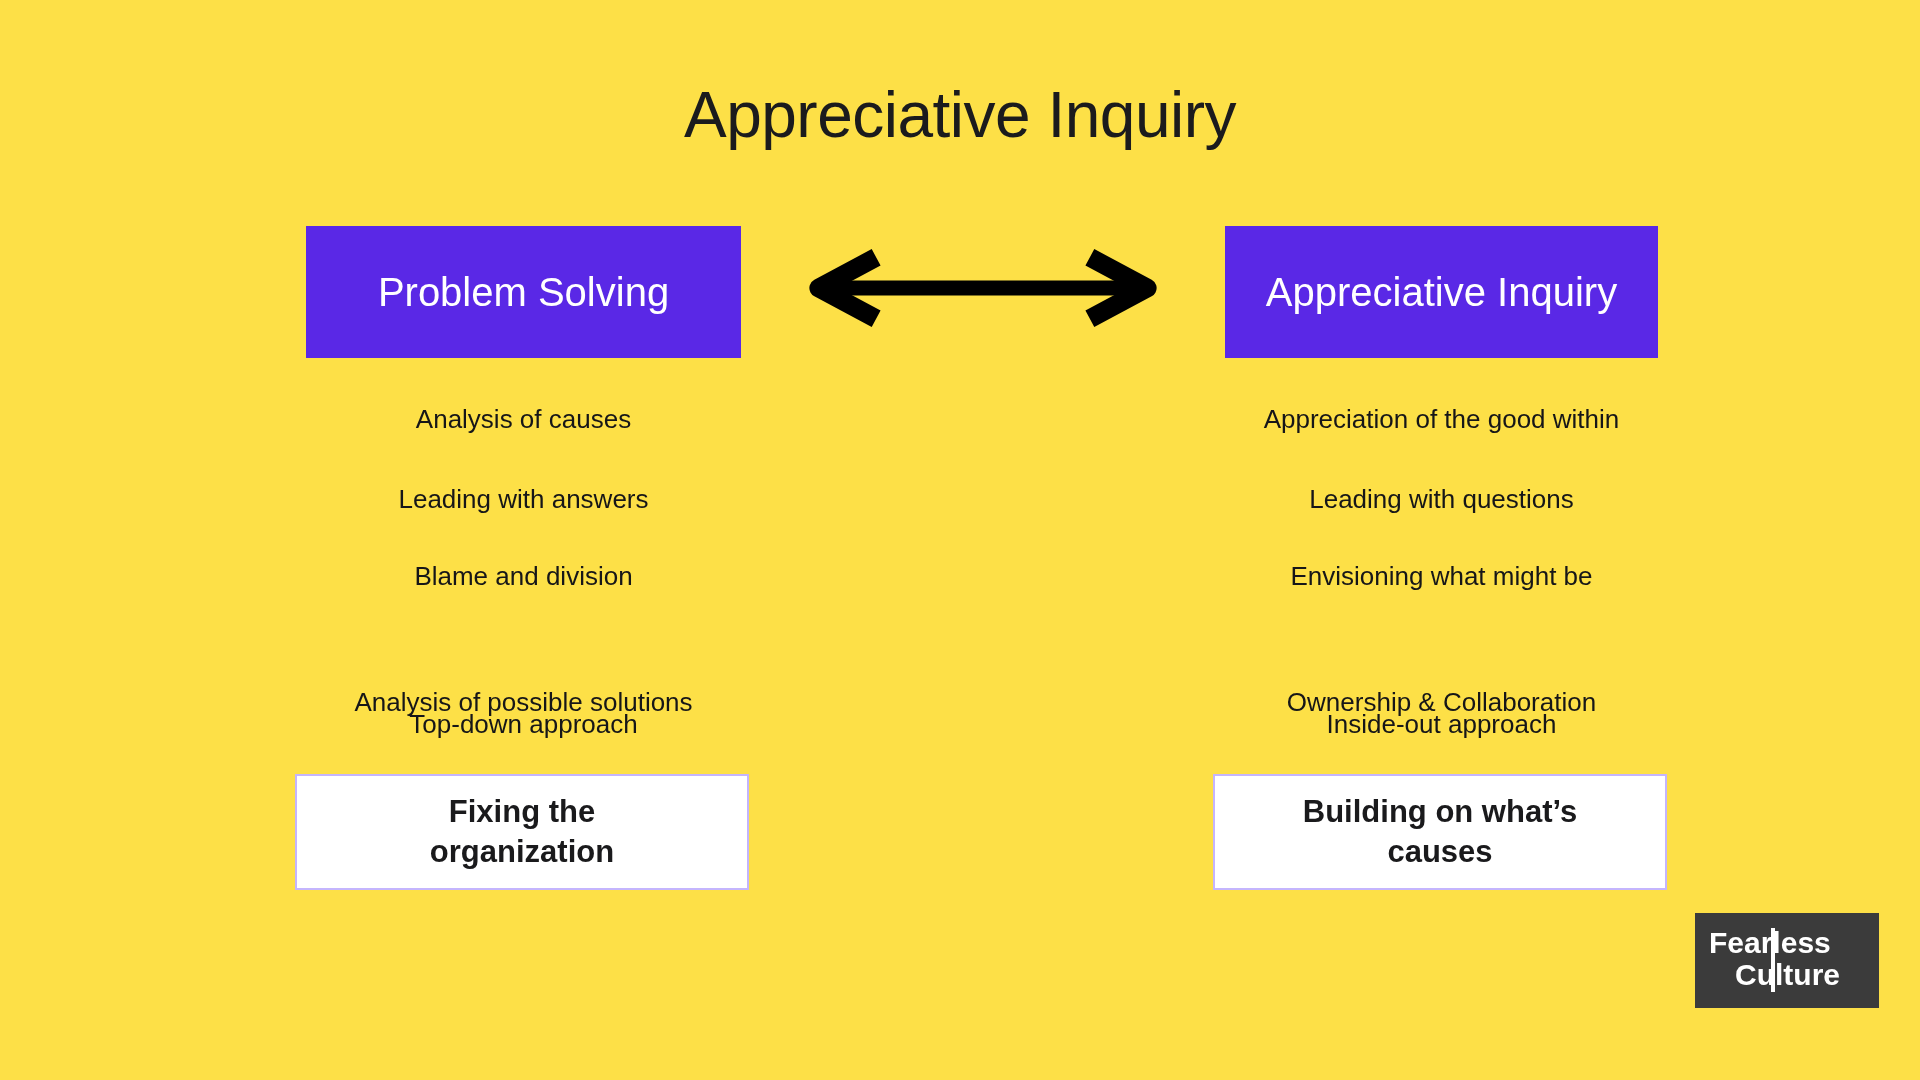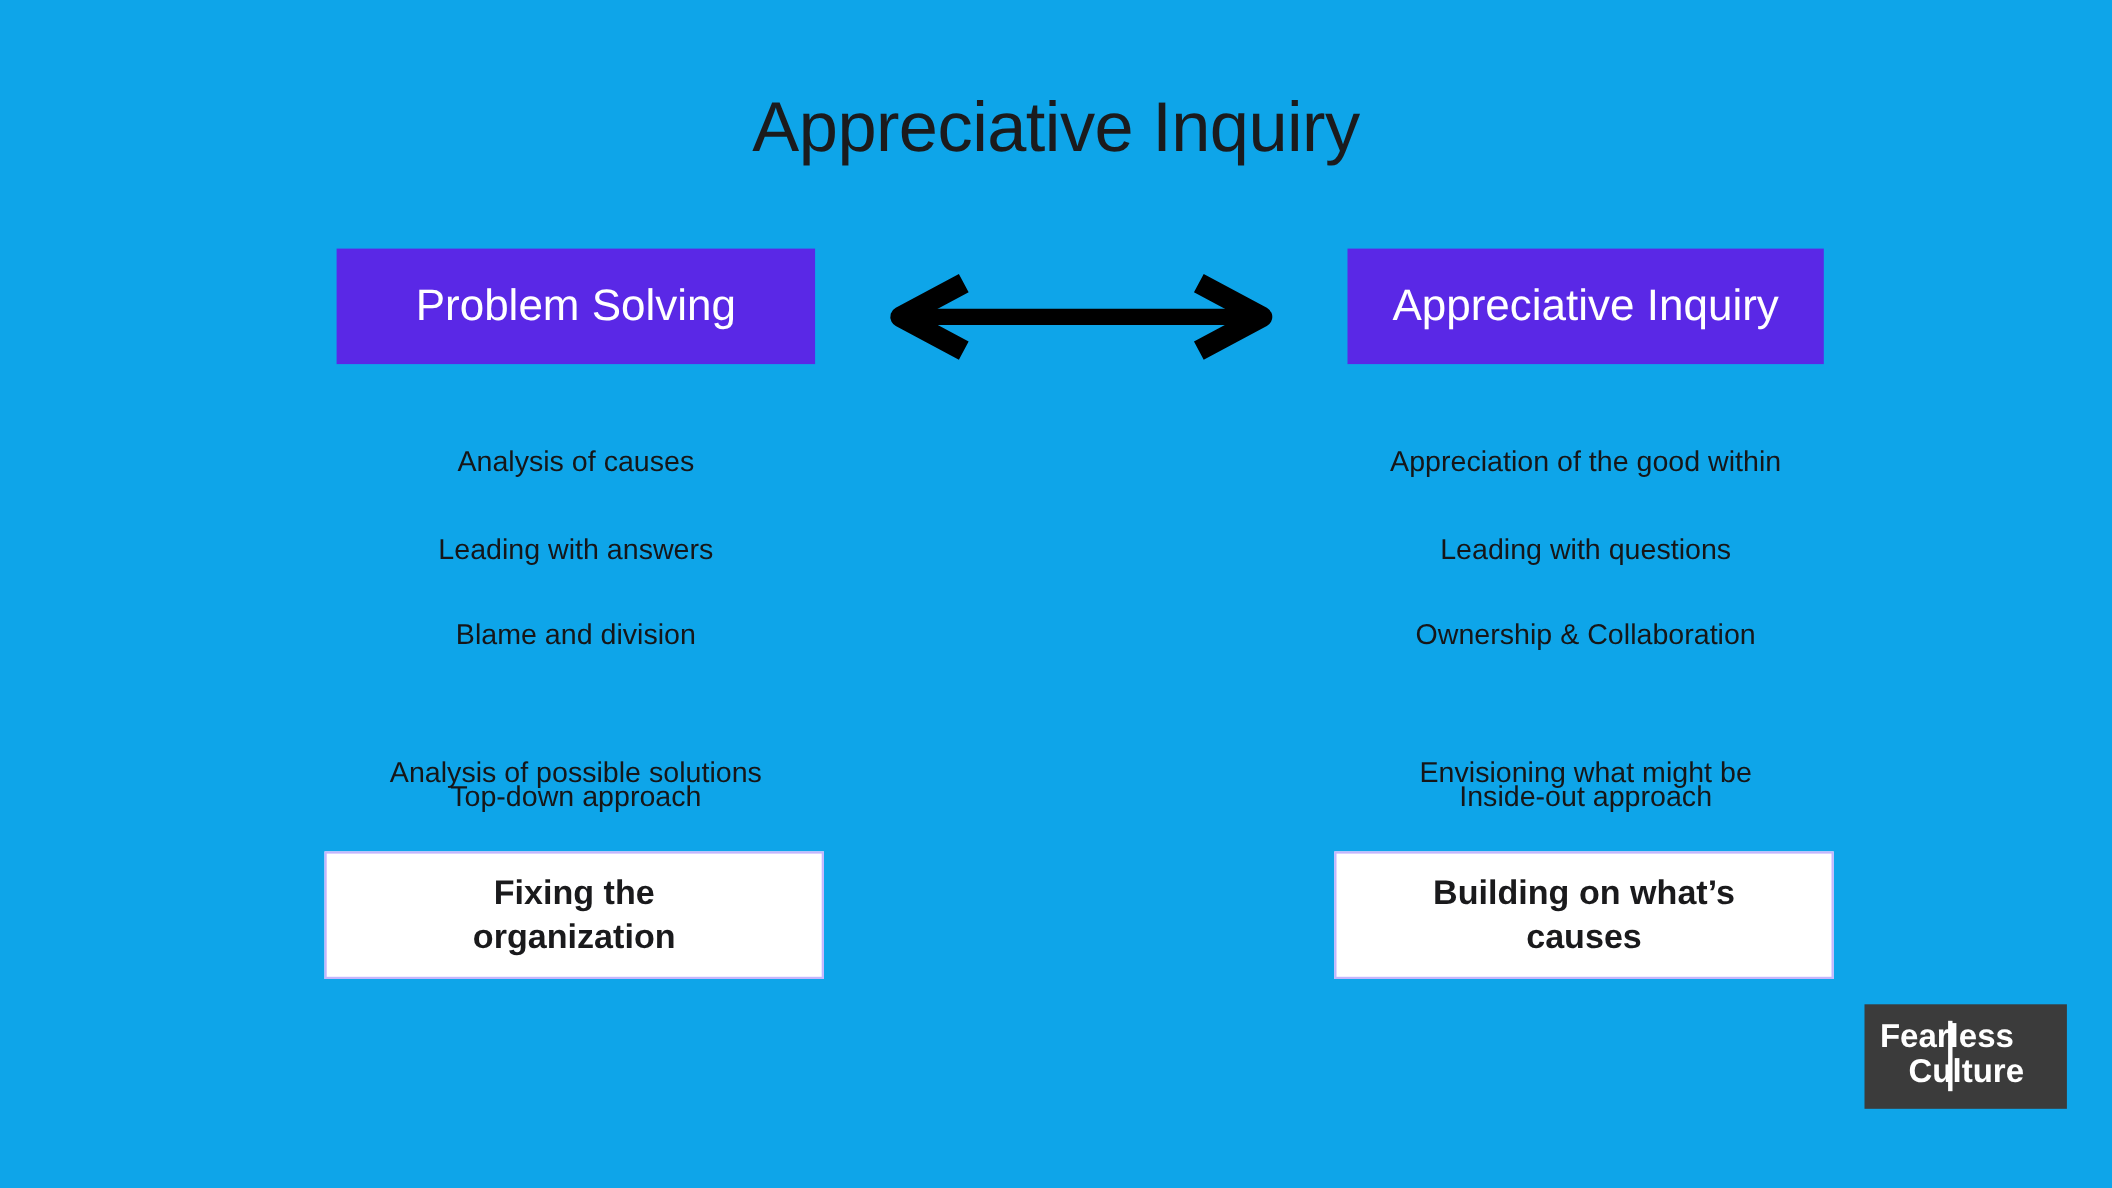--- a/index.html
+++ b/index.html
@@ -1,39 +1,39 @@
 <!DOCTYPE html>
 <html><head>
 <meta charset="utf-8">
 <style>
   html, body { margin: 0; padding: 0; background: #ffffff; }
   .stage {
     position: relative;
     width: 1920px;
     height: 1080px;
-    background: #0ea5e9;
+    background: #fde047;
     font-family: "Liberation Sans", sans-serif;
     overflow: hidden;
   }
   .title {
     position: absolute;
     top: 78px;
     left: 0;
     width: 100%;
     margin: 0;
     text-align: center;
     font-size: 64px;
     font-weight: 500;
     letter-spacing: -0.5px;
     color: #1b1b1d;
   }
   .header-box {
     position: absolute;
     top: 226px;
-    height: 105px;
+    height: 132px;
     background: #5A28E6;
     display: flex;
     align-items: center;
     justify-content: center;
     color: #ffffff;
     font-size: 40px;
     font-weight: 500;
   }
   .header-box.left  { left: 306px;  width: 435px; }
   .header-box.right { left: 1225px; width: 433px; }
@@ -132,22 +132,22 @@
     <div class="list-item">Analysis of causes</div>
     <div class="list-item">Leading with answers</div>
     <div class="list-item">Blame and division</div>
     <div class="list-item">Analysis of possible solutions</div>
     <div class="list-item">Top-down approach</div>
   </div>
 
   <div class="list right-list">
     <div class="list-item">Appreciation of the good within</div>
     <div class="list-item">Leading with questions</div>
+    <div class="list-item">Envisioning what might be</div>
     <div class="list-item">Ownership &amp; Collaboration</div>
-    <div class="list-item">Envisioning what might be</div>
     <div class="list-item">Inside-out approach</div>
   </div>
 
   <div class="footer-box left">
     <div>Fixing the</div>
     <div>organization</div>
   </div>
 
   <div class="footer-box right">
     <div>Building on what’s</div>

